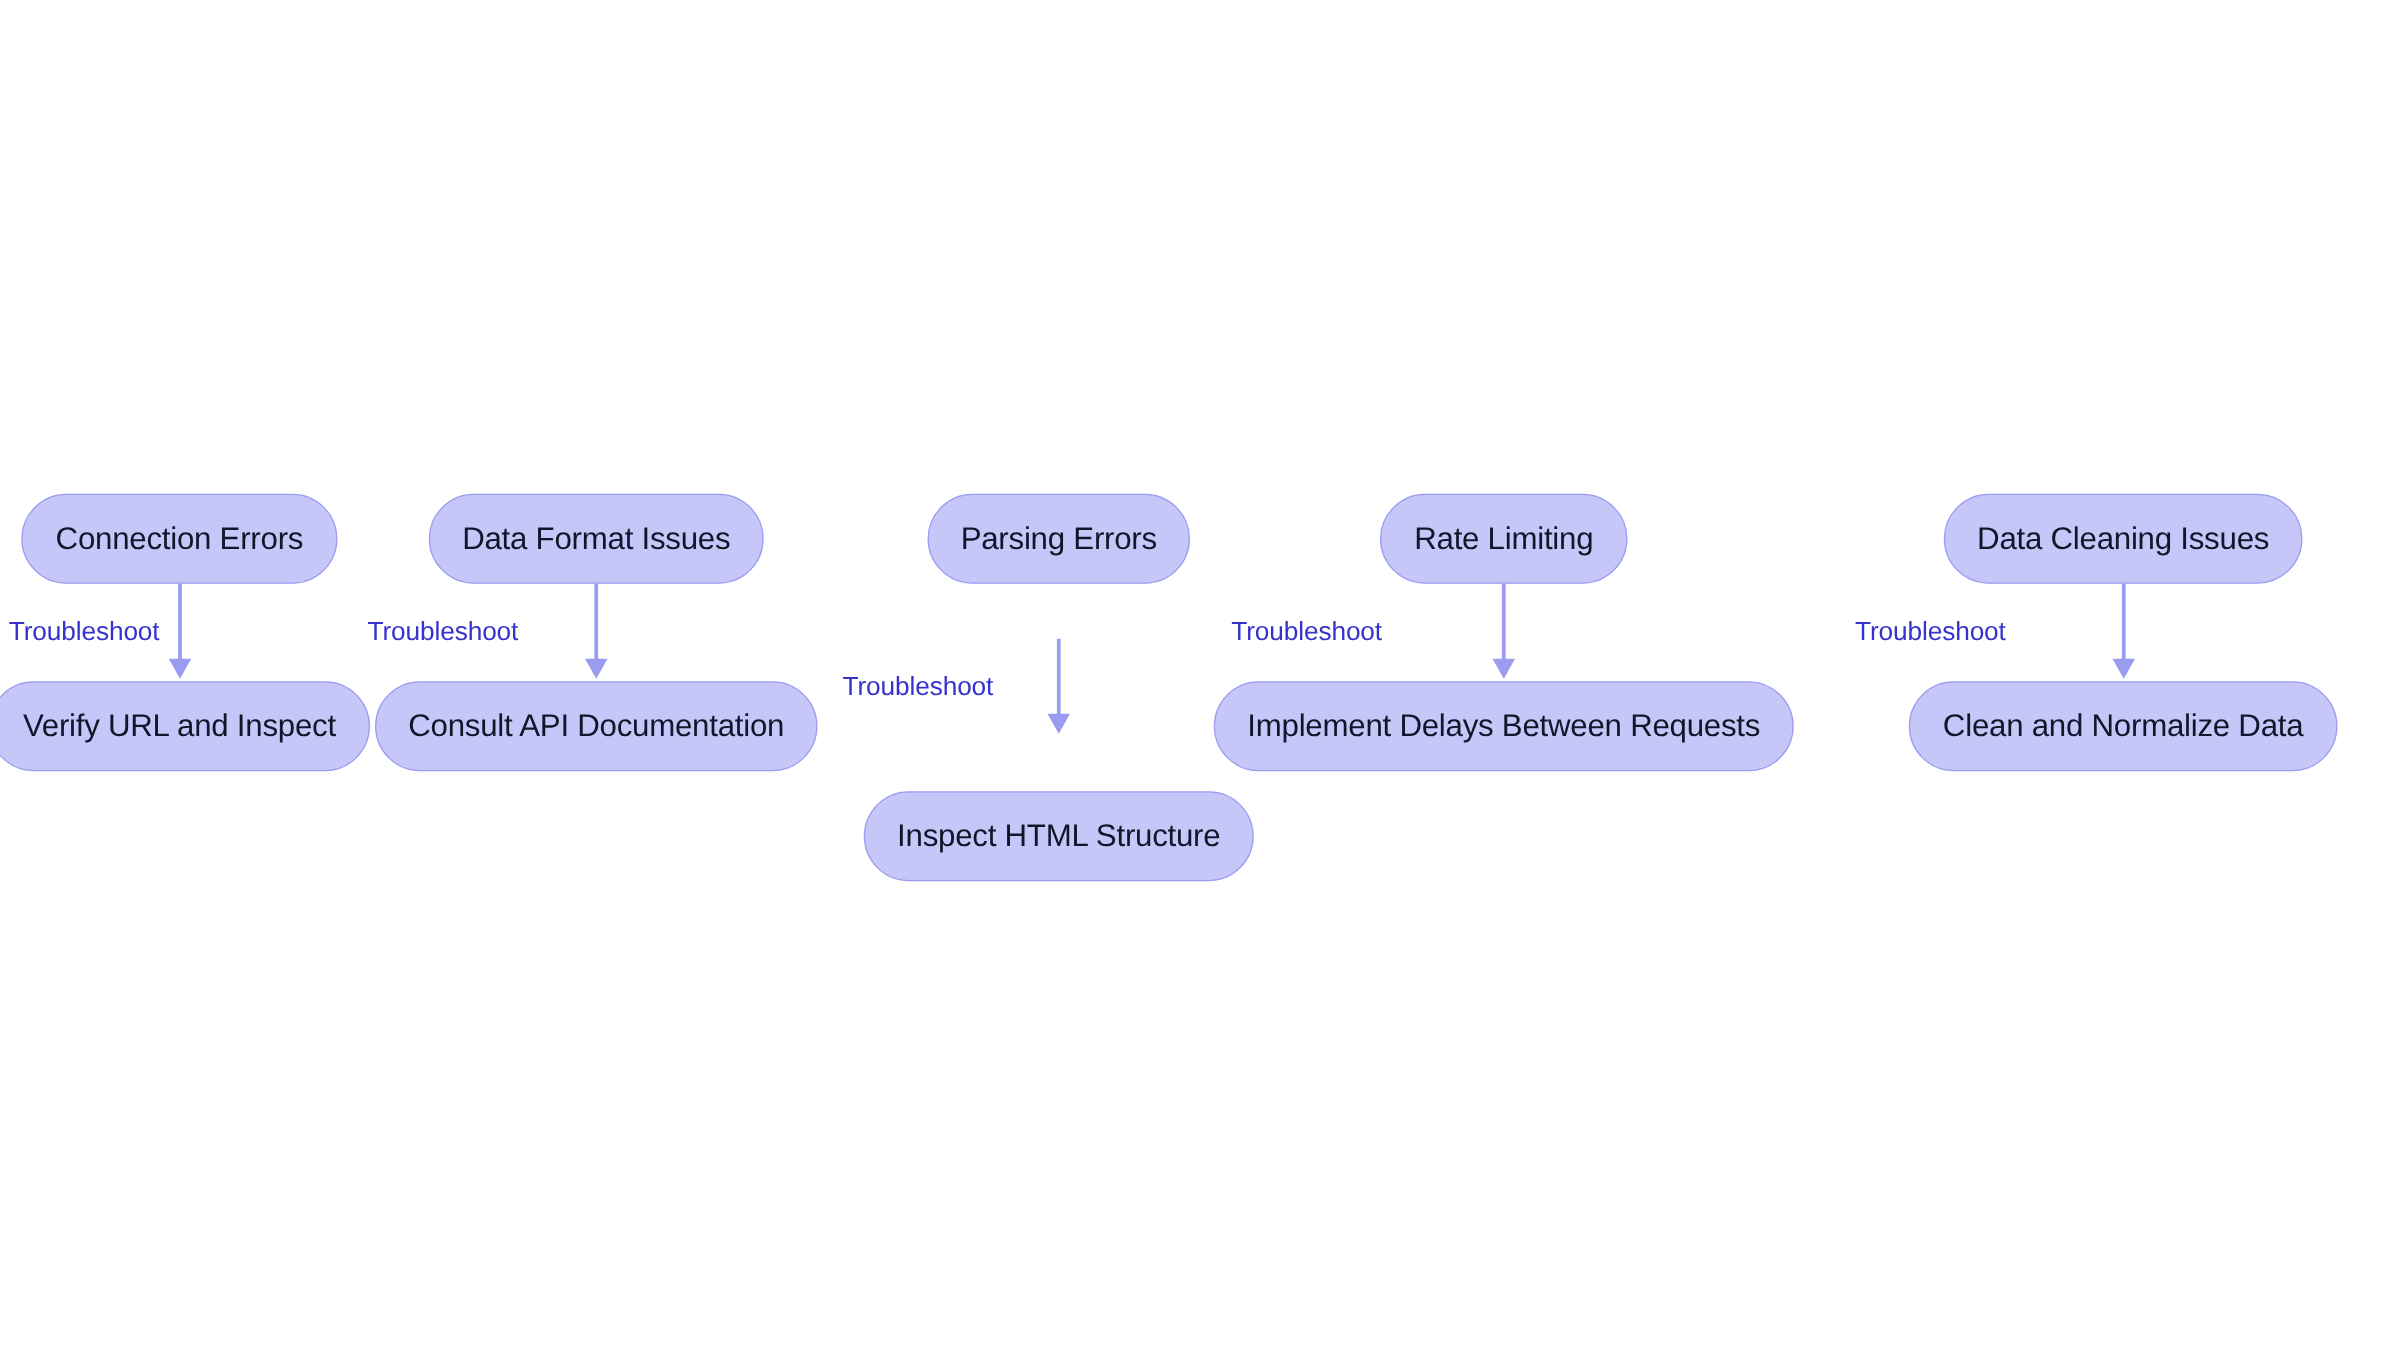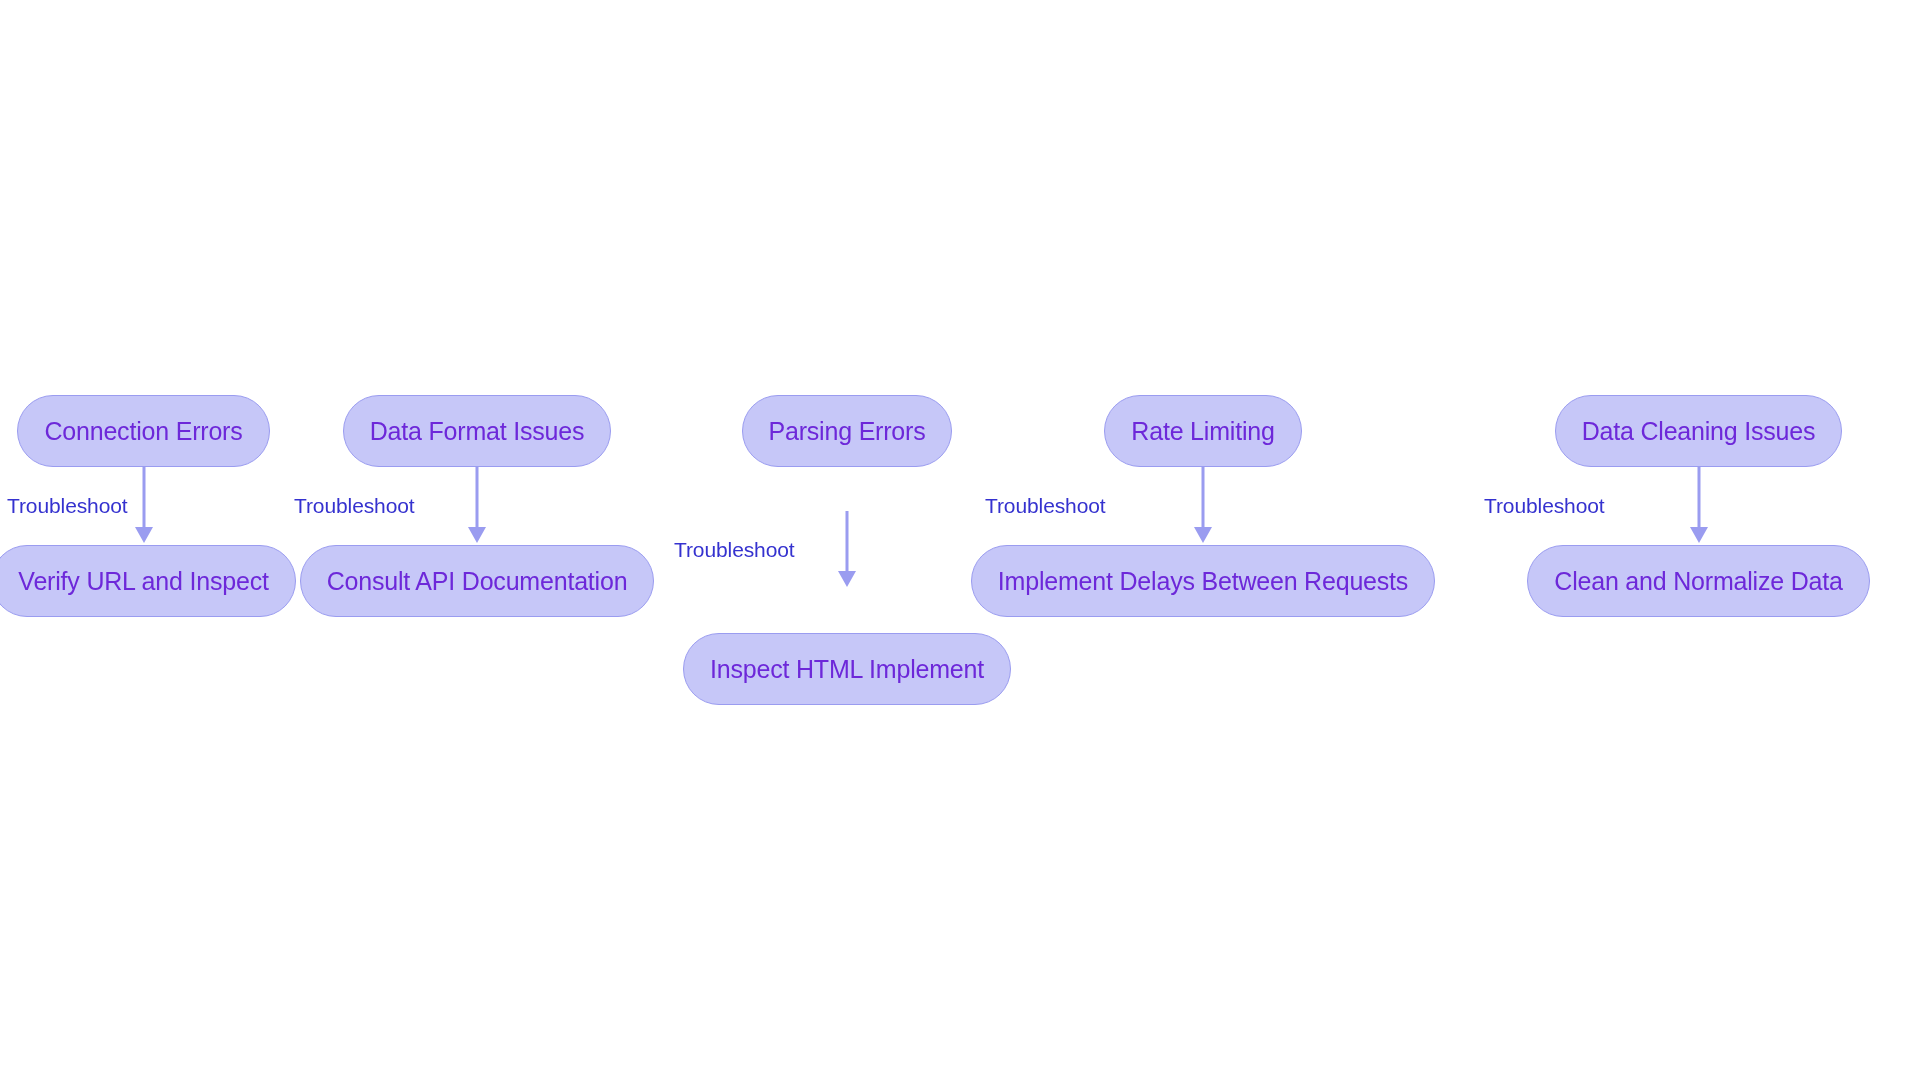--- a/index.html
+++ b/index.html
@@ -39,21 +39,21 @@
     align-items: center;
     justify-content: center;
     padding: 0 26px;
     white-space: nowrap;
   }
 
   .node-label {
     font-family: "Liberation Sans", sans-serif;
     font-size: 25px;
     line-height: 1;
-    color: #6d28d9;
+    color: #0f172a;
     letter-spacing: -0.2px;
   }
 
   
   .connector {
     position: relative;
     width: 100%;
     height: 78px;
     display: flex;
     align-items: center;
@@ -134,21 +134,21 @@
   <div class="flow-column col-2">
     <div class="node">
       <span class="node-label">Parsing Errors</span>
     </div>
     <div class="connector">
       <span class="connector-line"></span>
       <span class="connector-arrow"></span>
       <span class="edge-label">Troubleshoot</span>
     </div>
     <div class="node">
-      <span class="node-label">Inspect HTML Implement</span>
+      <span class="node-label">Inspect HTML Structure</span>
     </div>
   </div>
 
   <div class="flow-column col-3">
     <div class="node">
       <span class="node-label">Rate Limiting</span>
     </div>
     <div class="connector">
       <span class="connector-line"></span>
       <span class="connector-arrow"></span>

